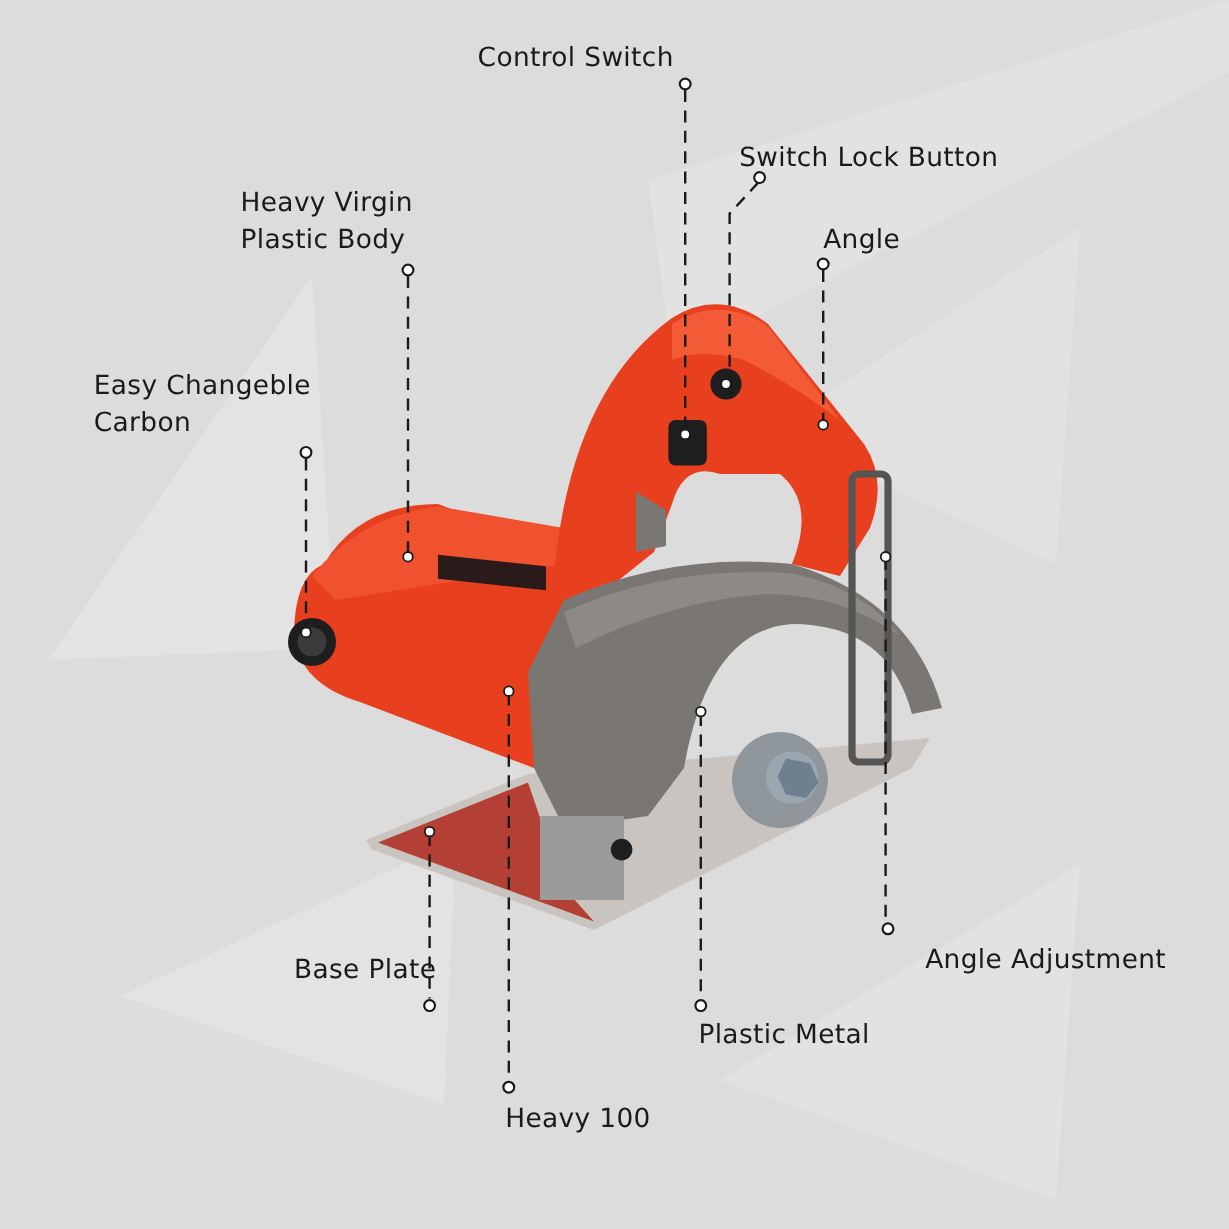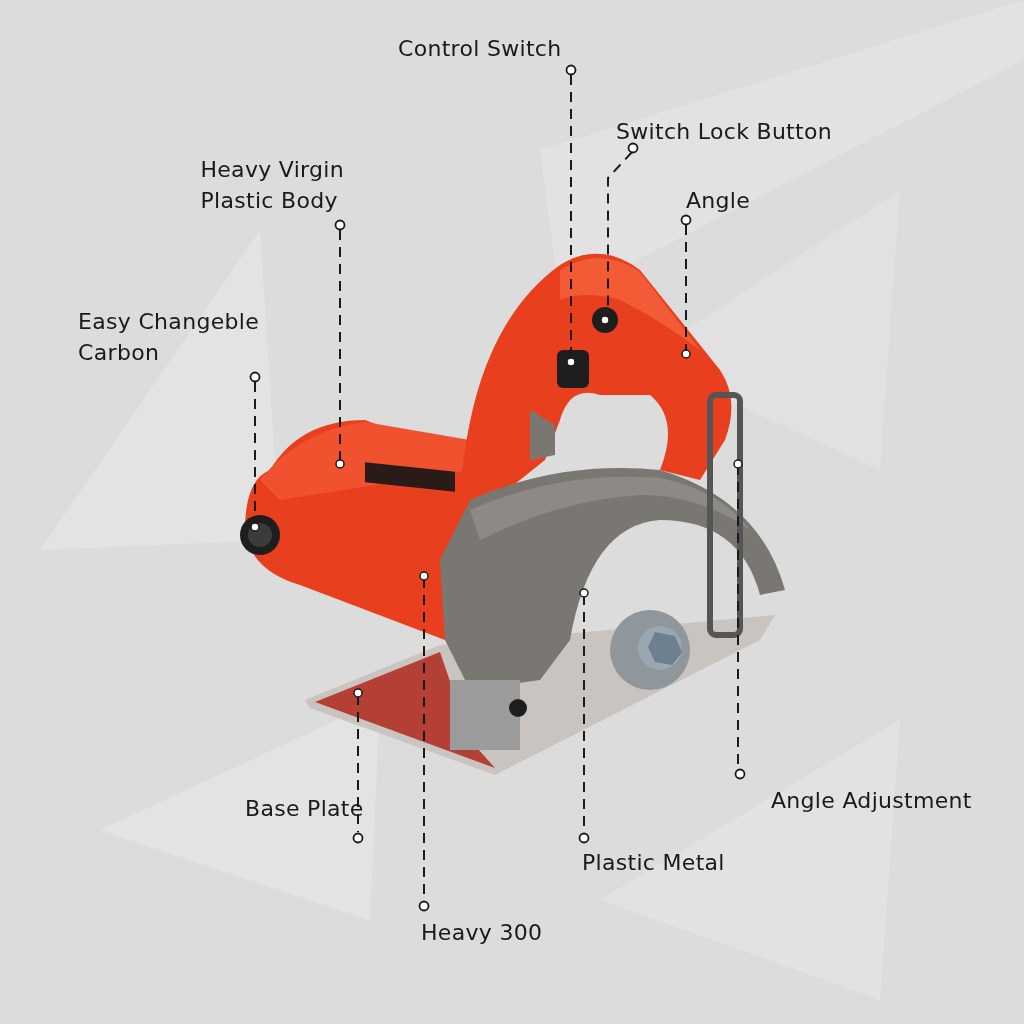--- a/index.html
+++ b/index.html
@@ -109,14 +109,14 @@
 <div class="label" style="left:736px; top:785px;margin-left:35px;">
   <span>Angle Adjustment</span>
 </div>
 <div class="label" style="left:245px; top:793px;">
   <span>Base Plate</span>
 </div>
 <div class="label" style="left:582px; top:847px;">
   <span>Plastic Metal</span>
 </div>
 <div class="label" style="left:421px; top:917px;">
-  <span>Heavy 300</span>
+  <span>Heavy 100</span>
 </div>
 
 </body></html>

